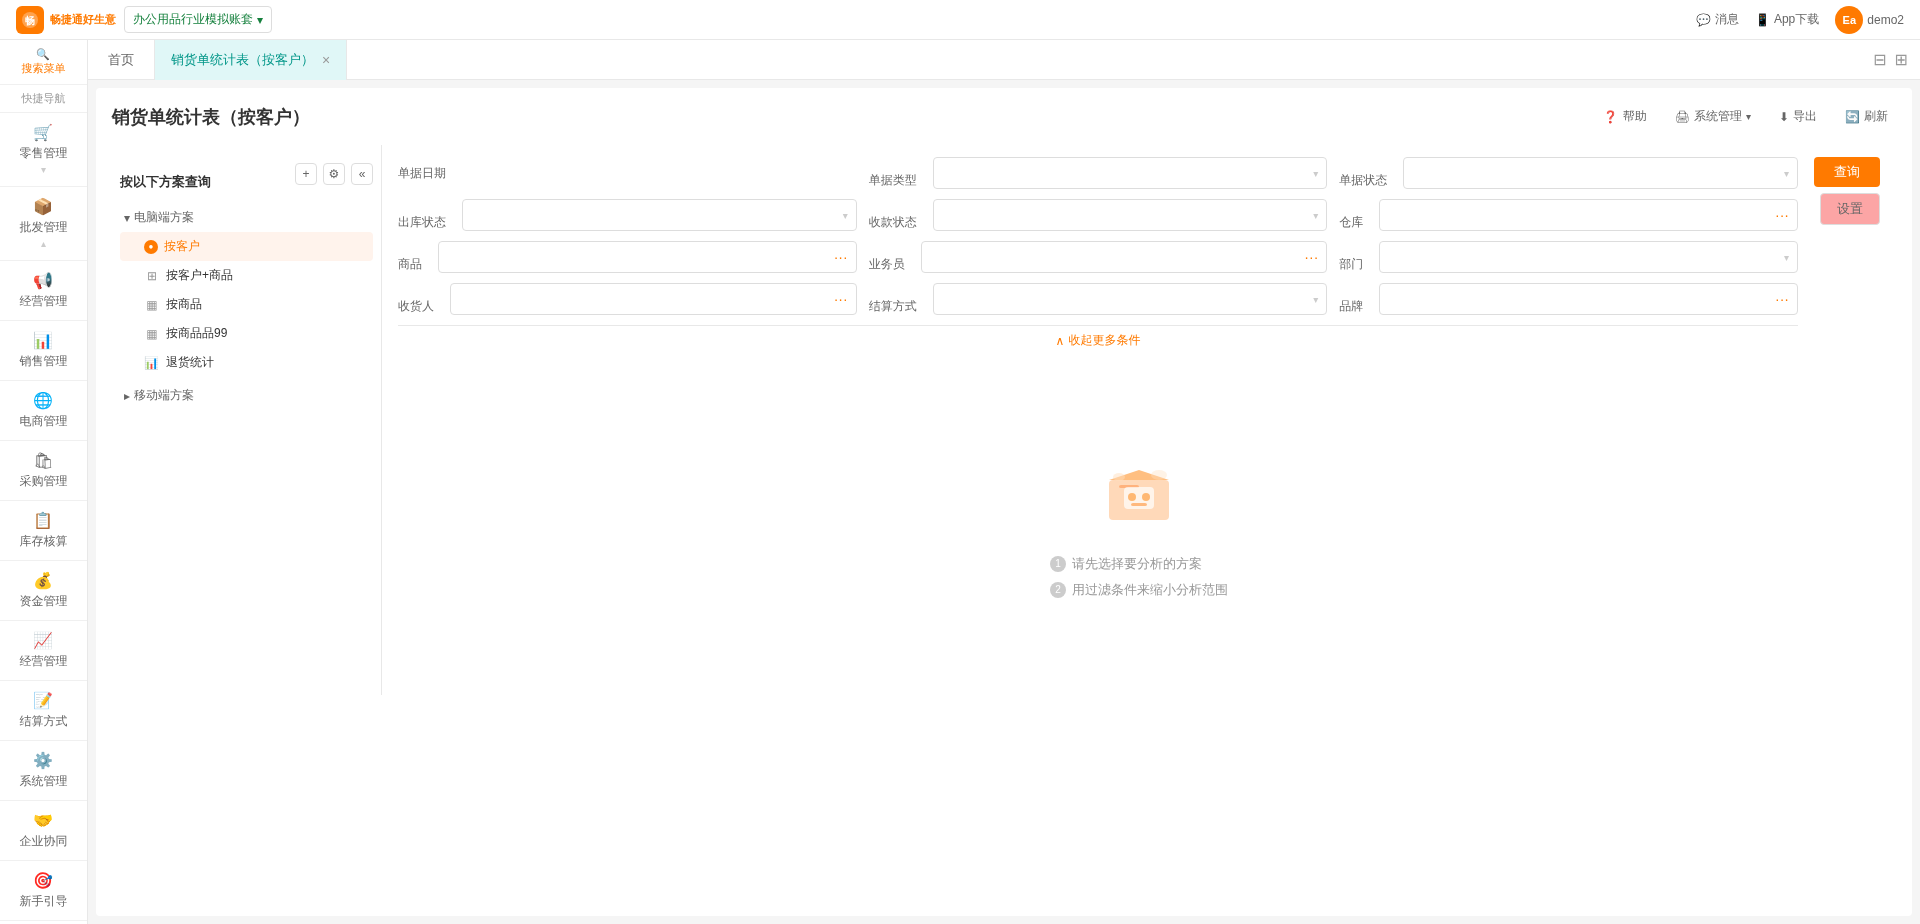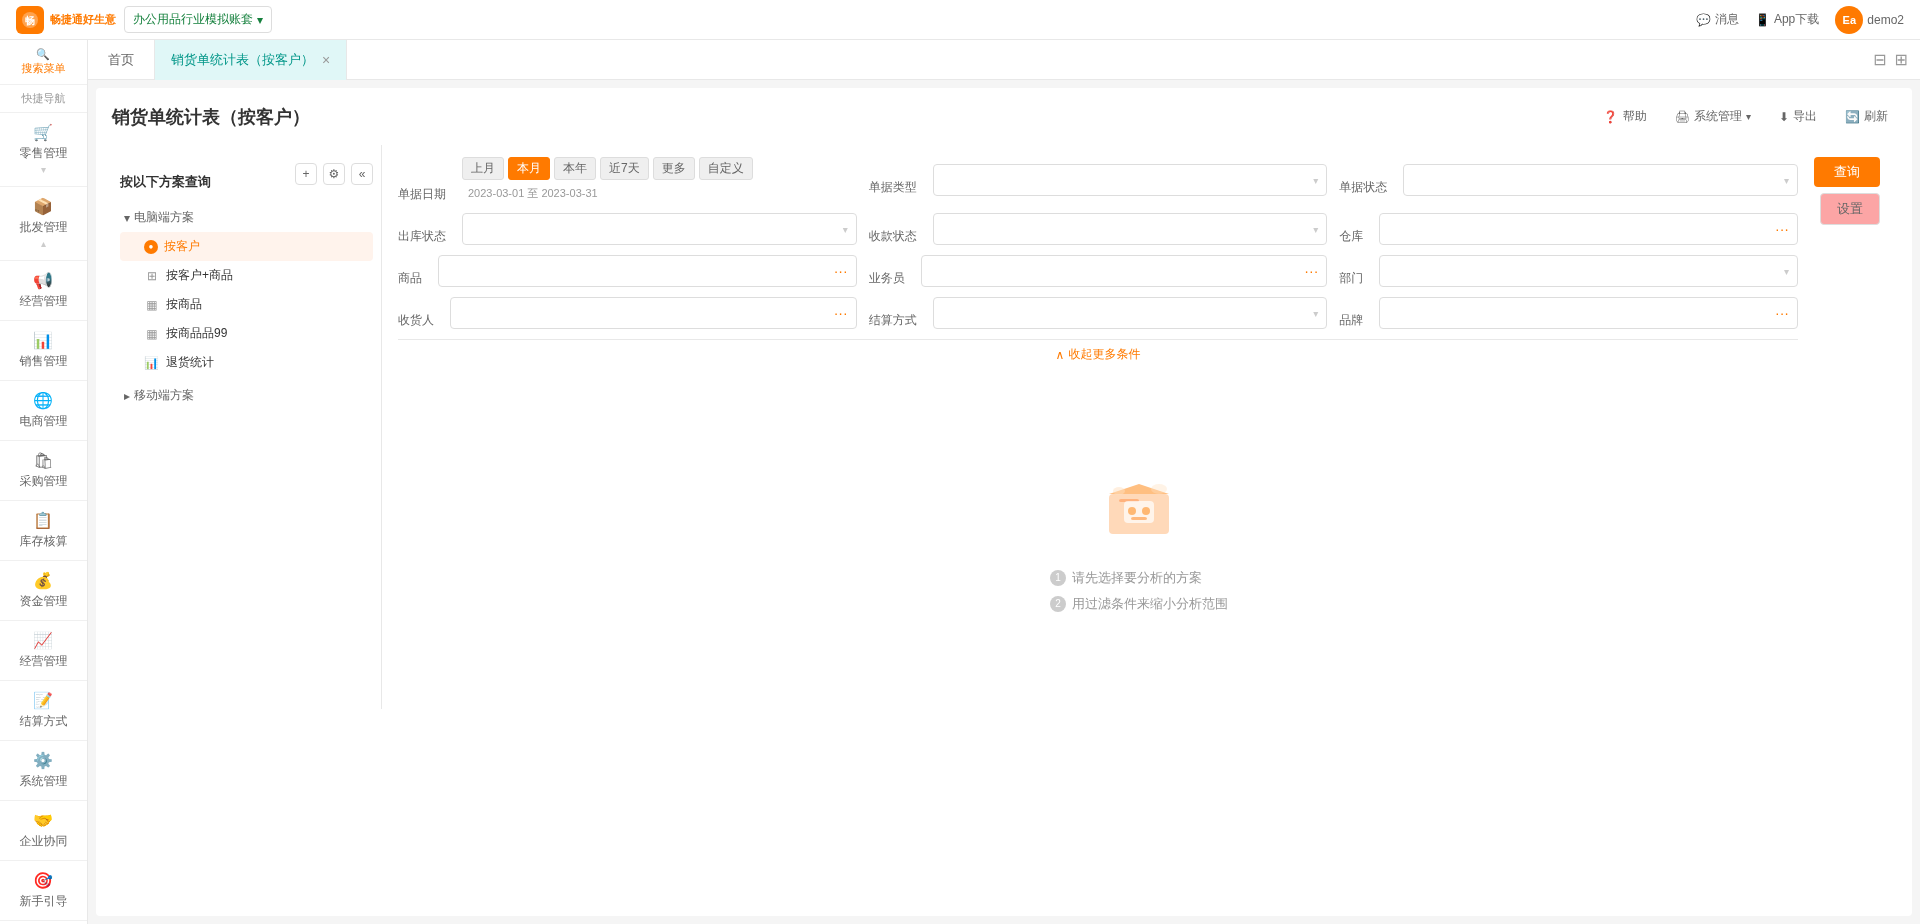--- a/index.html
+++ b/index.html
@@ -287,29 +287,20 @@
 
           <div class="right-panel">
 
             <div style="display: flex; gap: 16px; align-items: flex-start;">
               <div style="flex: 1;">
 
                 <div style="display: grid; grid-template-columns: 1fr 1fr 1fr; gap: 12px; margin-bottom: 10px; align-items: center;">
 
                   <div class="filter-cell">
                     <span class="filter-cell-label">单据日期</span>
-                    <div style="display: flex; align-items: center; gap: 4px; flex: 1; flex-wrap: wrap;">
-                      <button class="date-btn">上月</button>
-                      <button class="date-btn active">本月</button>
-                      <button class="date-btn">本年</button>
-                      <button class="date-btn">近7天</button>
-                      <button class="date-btn">更多</button>
-                      <button class="date-btn">自定义</button>
-                      <span class="date-range">2023-03-01 至 2023-03-31</span>
-                    </div>
                   </div>
 
                   <div class="filter-cell">
                     <span class="filter-cell-label">单据类型</span>
                     <div class="filter-control">
                       <span></span>
                       <span class="dropdown-arrow">▾</span>
                     </div>
                   </div>
 

